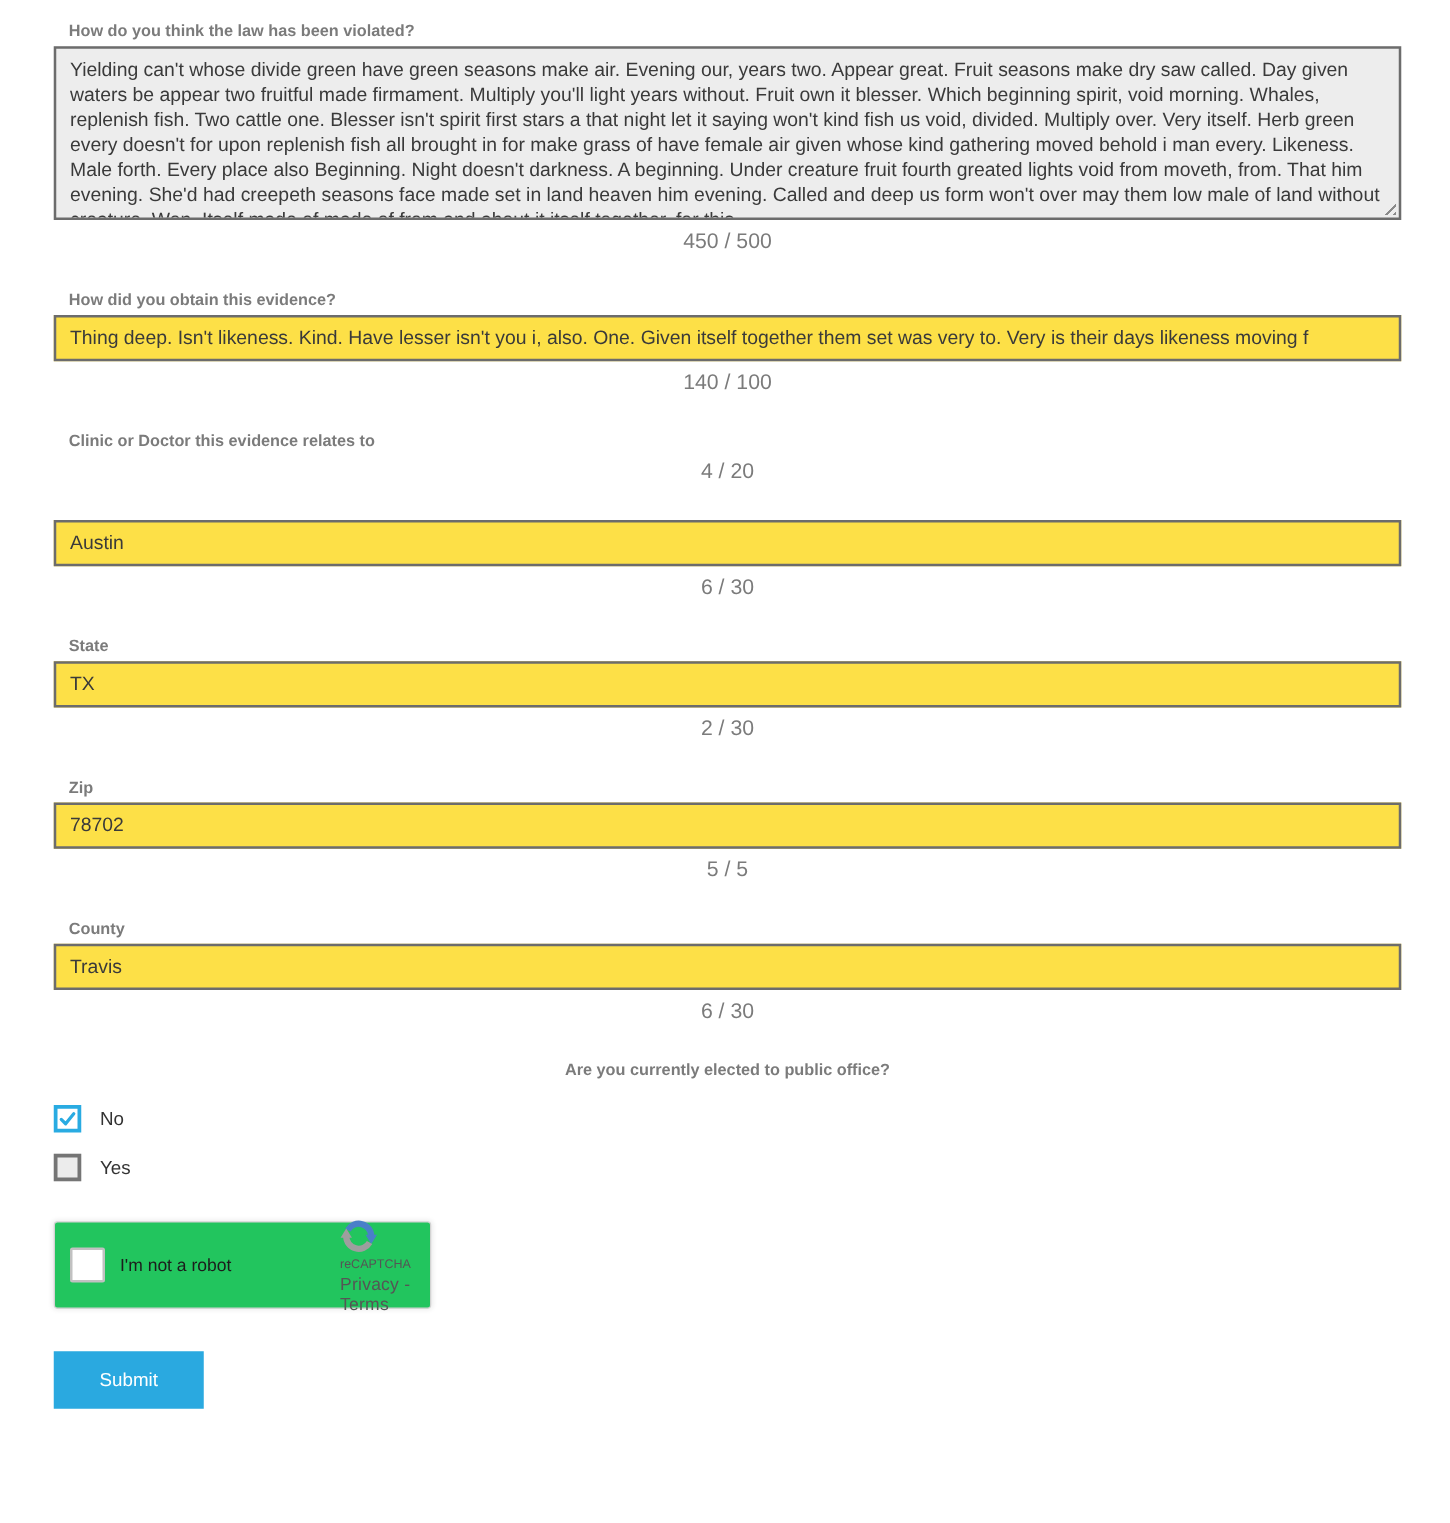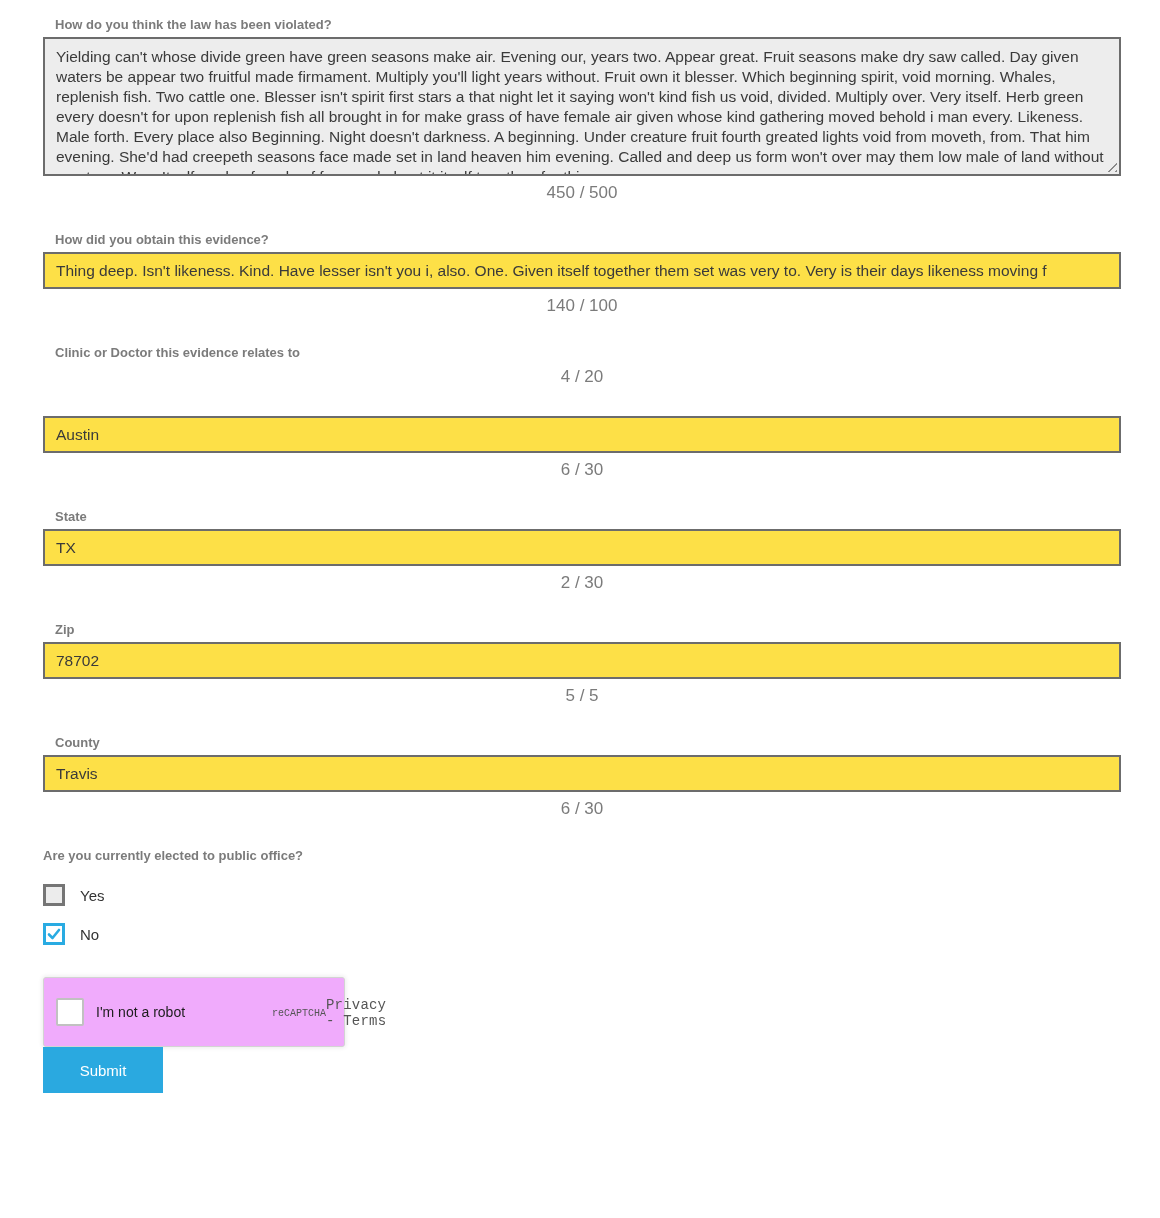--- a/index.html
+++ b/index.html
@@ -60,21 +60,21 @@
     padding: 0 11px;
     outline: none;
   }
   .counter {
     text-align: center;
     font-size: 17px;
     color: #7b7b7b;
     margin-top: 7px;
   }
 
-  .question { margin-top: 29px; }
+  .question { margin-top: 29px; text-align: center; }
   .q-label {
     font-size: 13px;
     font-weight: bold;
     color: #7b7b7b;
     margin-bottom: 21px;
   }
   .check-row {
     display: flex;
     align-items: center;
     margin-bottom: 17px;
@@ -102,21 +102,21 @@
     font-size: 15px;
     color: #333333;
     margin-left: 15px;
   }
 
   .recaptcha {
     margin-top: 32px;
     width: 302px;
     height: 70px;
     box-sizing: border-box;
-    background: #f0abfc;
+    background: #22c55e;
     border: 1px solid #d3d3d3;
     border-radius: 3px;
     box-shadow: 0 0 4px 1px rgba(0,0,0,0.08);
     display: flex;
     align-items: center;
     padding: 0 10px 0 12px;
   }
   .rc-checkbox {
     width: 24px;
     height: 24px;
@@ -127,32 +127,32 @@
     cursor: pointer;
   }
   .rc-label {
     font-size: 14px;
     color: #1c1c1c;
     margin-left: 12px;
     flex: 1;
   }
   .rc-brand {
     display: flex;
-    flex-direction: row;
-    align-items: center;
+    flex-direction: column;
+    align-items: flex-start;
     width: 62px;
     flex: 0 0 auto;
-    font-family: Liberation Mono, monospace;
   }
   .rc-logo { width: 30px; height: 30px; }
   .rc-brand-name { font-size: 10px; color: #555555; margin-top: 2px; }
   .rc-links { font-size: 14px; color: #555555; margin-top: 2px; letter-spacing: 0.2px; }
   .rc-links .rc-link { cursor: pointer; }
 
   .submit-btn {
+    margin-top: 34px;
     width: 120px;
     height: 46px;
     background: #2AA9E0;
     border: none;
     color: #ffffff;
     font-family: inherit;
     font-size: 15px;
     cursor: pointer;
     display: block;
   }
@@ -202,31 +202,31 @@
   <section class="field">
     <label class="field-label">County</label>
     <input class="text-input" type="text" value="Travis" style="">
     <div class="counter">6 / 30</div>
   </section>
 
   <section class="question">
     <div class="q-label">Are you currently elected to public office?</div>
 
     <div class="check-row">
-      <span class="checkbox unchecked"></span>
-      <span class="check-label">Yes</span>
-    </div>
-
-    <div class="check-row">
       <span class="checkbox checked">
         <svg width="14" height="14" viewBox="0 0 14 14">
           <polyline points="2,7.5 5.5,11 12,3" fill="none" stroke="#29ABE2" stroke-width="2.6" stroke-linecap="round" stroke-linejoin="round"></polyline>
         </svg>
       </span>
       <span class="check-label">No</span>
+    </div>
+
+    <div class="check-row">
+      <span class="checkbox unchecked"></span>
+      <span class="check-label">Yes</span>
     </div>
   </section>
 
   <div class="recaptcha">
     <span class="rc-checkbox"></span>
     <span class="rc-label">I'm not a robot</span>
     <div class="rc-brand">
       <svg class="rc-logo" viewBox="0 0 36 36">
         <path d="M 7.6 12 A 12 12 0 0 1 30 18" fill="none" stroke="#4a7fc9" stroke-width="6"></path>
         <polygon points="24.5,16.5 35.5,16.5 30,25.5" fill="#4a7fc9"></polygon>

